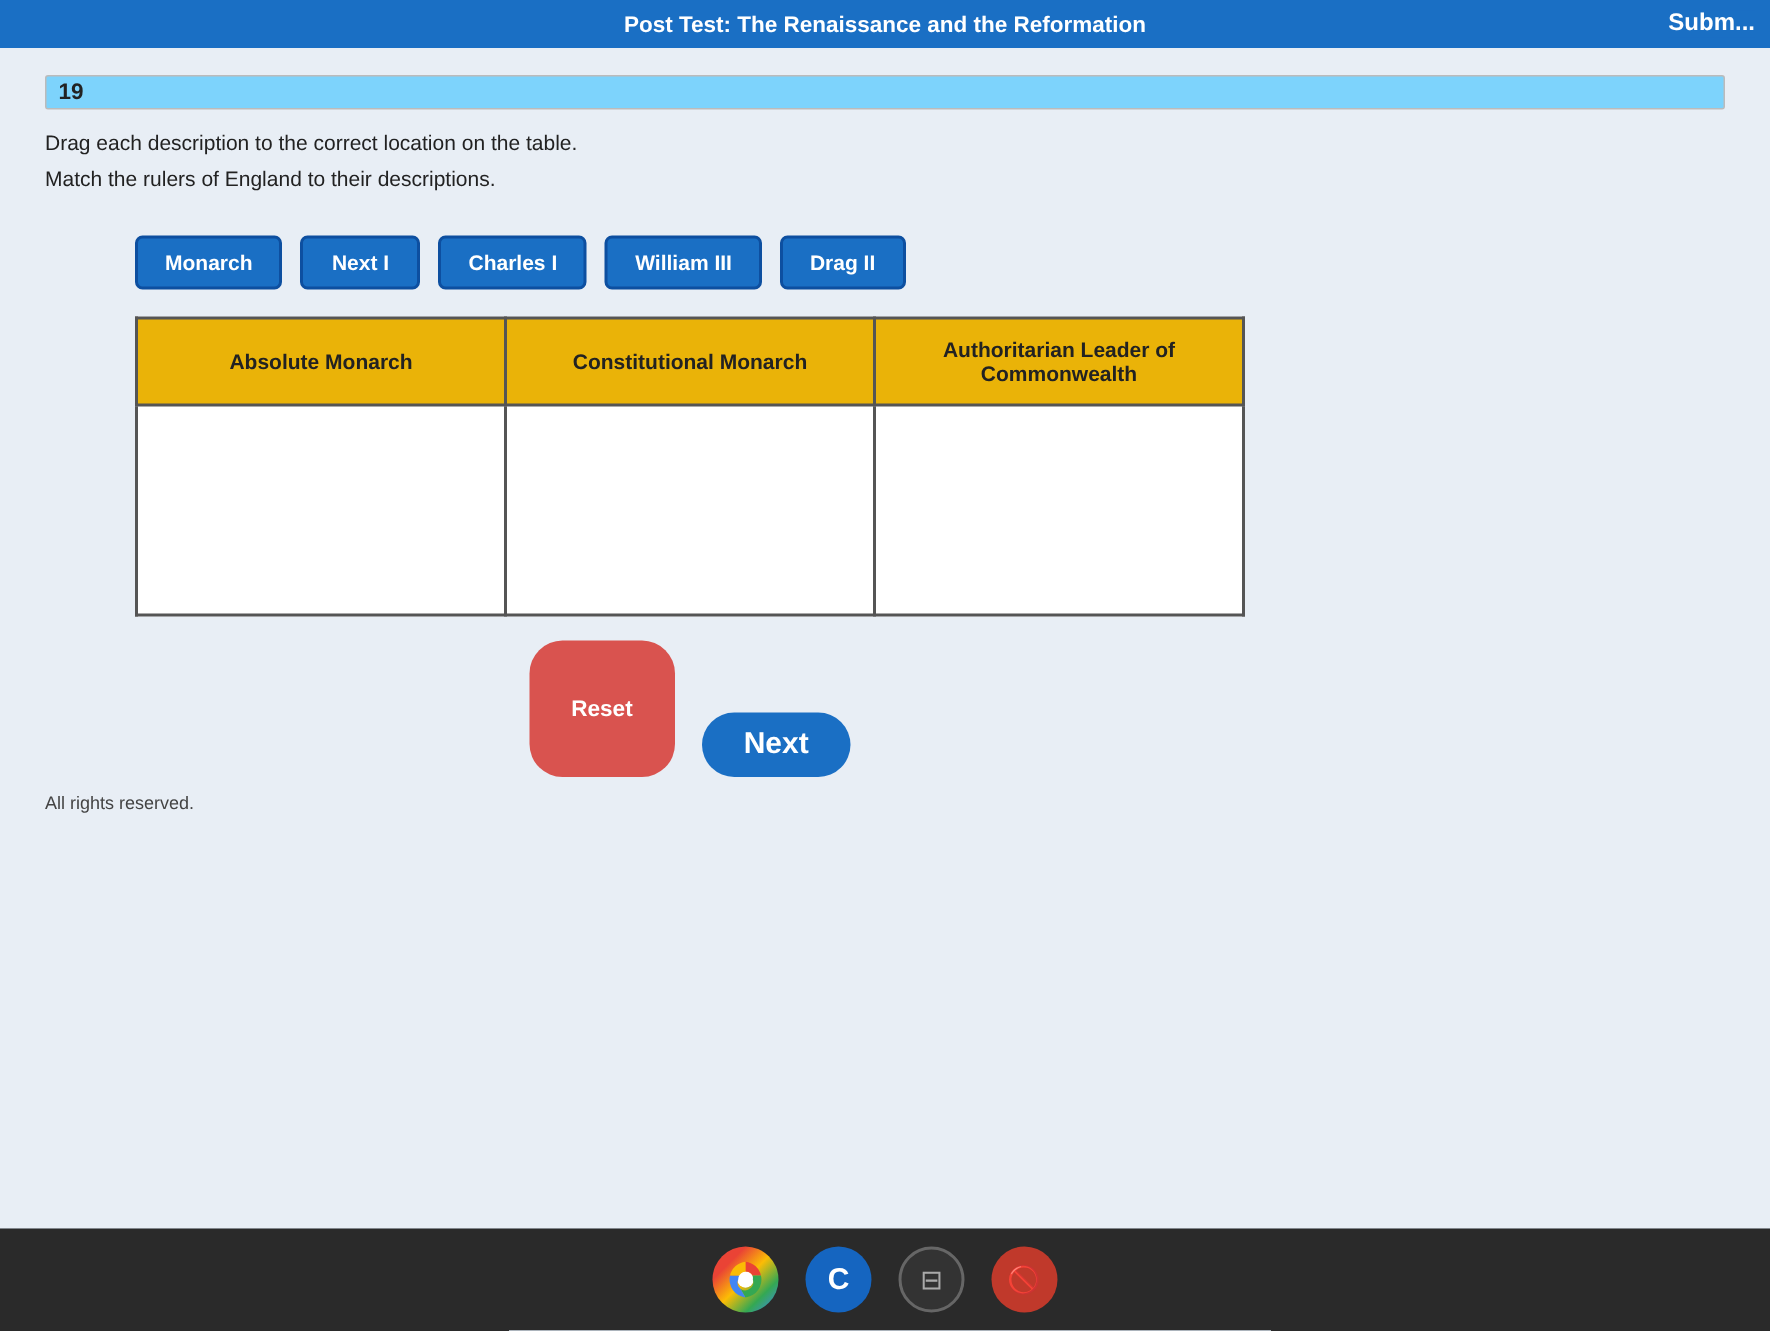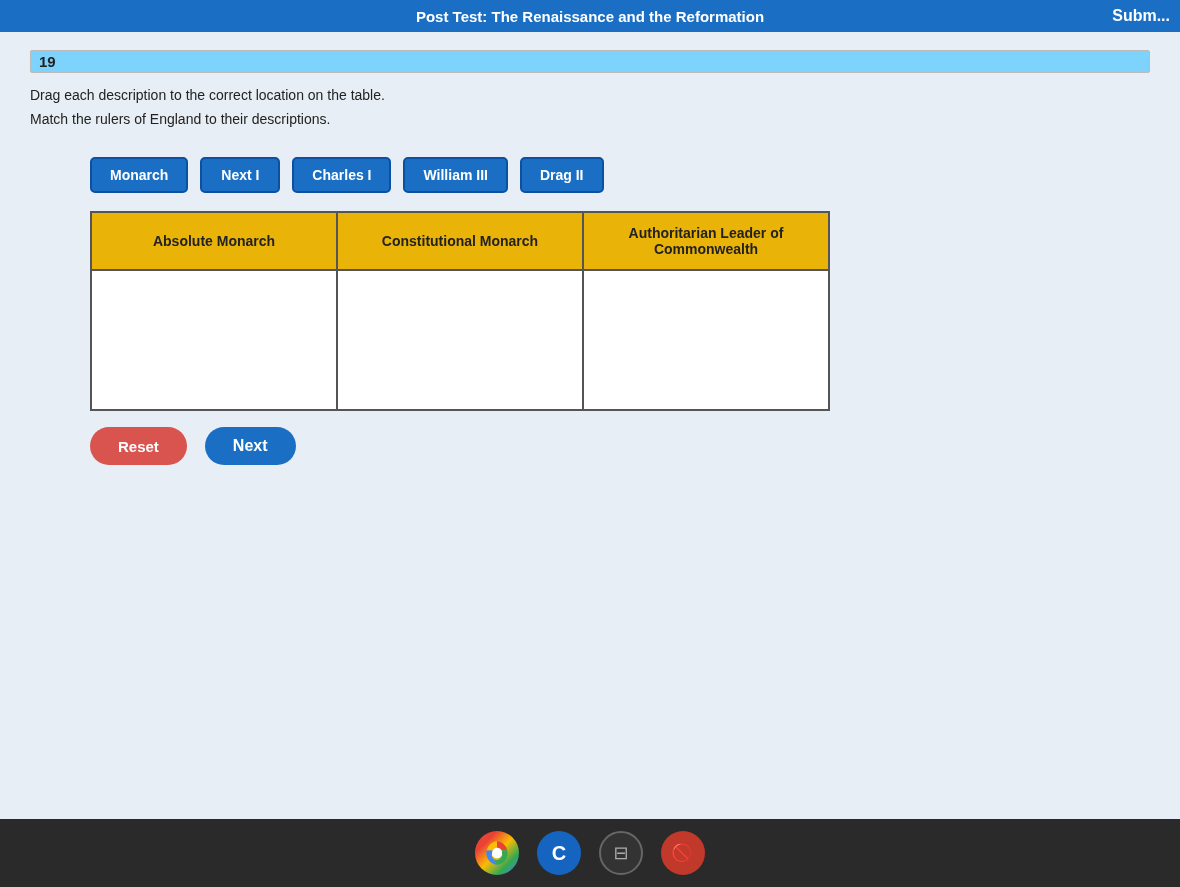--- a/index.html
+++ b/index.html
@@ -117,44 +117,45 @@
       vertical-align: top;
     }
 
     
     .buttons-row {
       display: flex;
       flex-direction: row;
       gap: 18px;
       margin-top: 16px;
       margin-left: 60px;
-      justify-content: flex-start;
+      justify-content: center;
       width: 740px;
     }
 
     .btn-reset {
       background: #d9534f;
       color: white;
       border: none;
       border-radius: 22px;
       padding: 10px 28px;
       font-size: 15px;
       font-weight: bold;
       cursor: pointer;
     }
 
     .btn-next {
       background: #1a6fc4;
       color: white;
       border: none;
       border-radius: 22px;
       padding: 10px 28px;
-      font-size: 16px;
+      font-size: 20px;
       font-weight: bold;
       cursor: pointer;
+      margin-top: 48px;
     }
 
     .footer-text {
       font-size: 12px;
       color: #444;
       margin-top: 10px;
     }
 
     
     .taskbar {
@@ -251,20 +252,21 @@
         </tr>
       </tbody>
     </table>
   </div>
 
   <div class="buttons-row">
     <button class="btn-reset">Reset</button>
     <button class="btn-next">Next</button>
   </div>
 
+  <p class="footer-text">All rights reserved.</p>
 
 </div>
 
 <div class="taskbar">
   <div class="taskbar-icon chrome">
     <svg width="26" height="26" viewBox="0 0 48 48">
       <circle cx="24" cy="24" r="10" fill="white"></circle>
       <path d="M24 14 A10 10 0 0 1 32.66 19 L44 19 A22 22 0 1 0 24 46 L30 35.6 A10 10 0 0 1 14 24 A10 10 0 0 1 24 14Z" fill="none"></path>
 
       <path d="M24 2 A22 22 0 0 1 43 19 L32.66 19 A10 10 0 0 0 24 14 Z" fill="#ea4335"></path>

